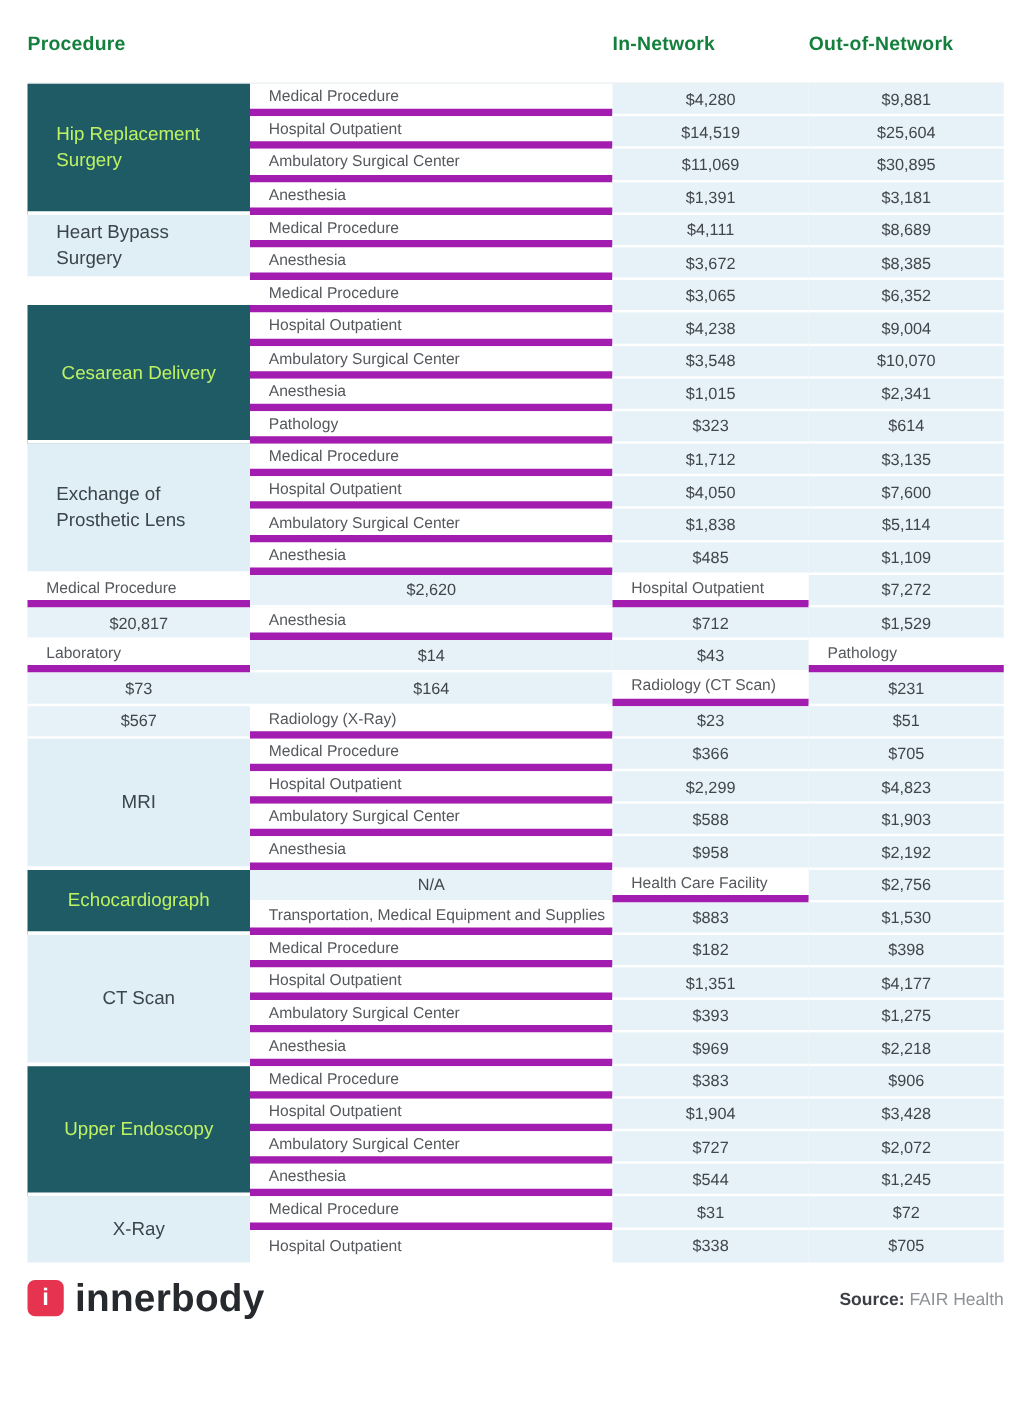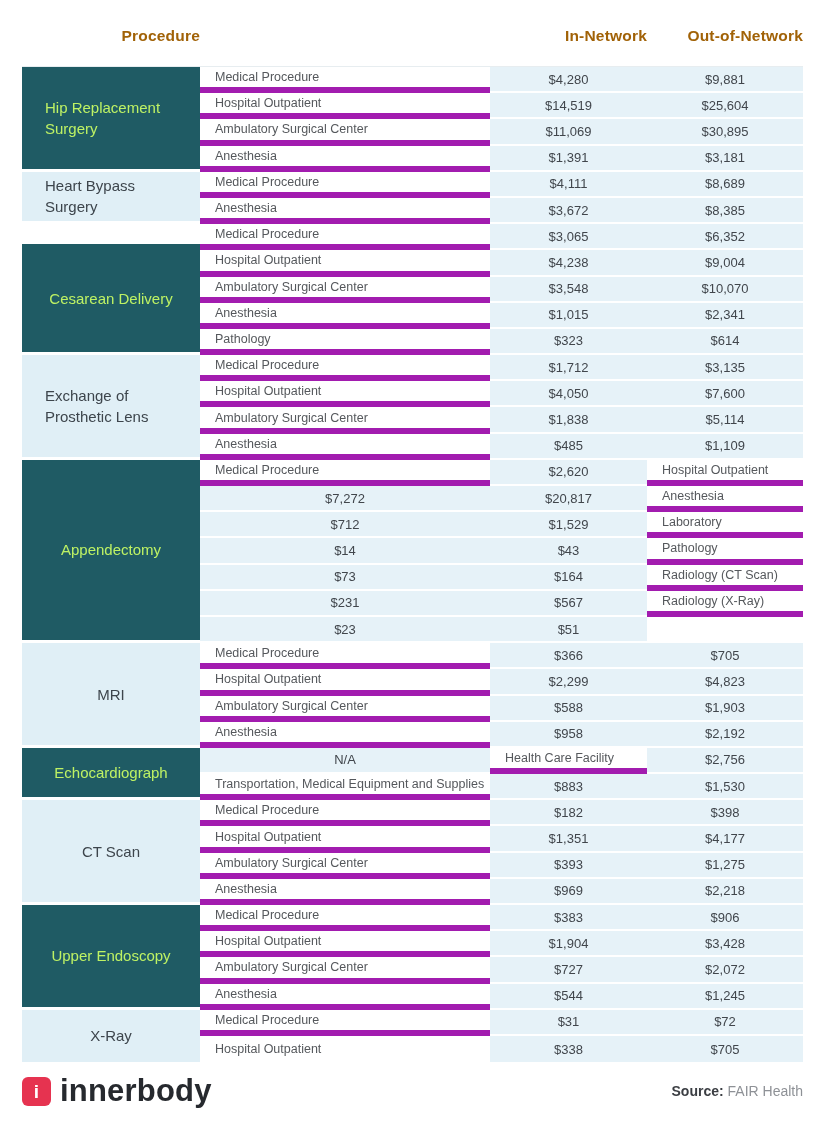--- a/index.html
+++ b/index.html
@@ -15,22 +15,22 @@
   .header-grid {
     display: grid;
     grid-template-columns: 178px 290px 157px 156px;
     padding-top: 27px;
     height: 66px;
     align-items: start;
   }
   .head-label {
     font-size: 15.5px;
     font-weight: bold;
-    color: #a16207;
-    text-align: right;
+    color: #15803d;
+    text-align: left;
     letter-spacing: 0.2px;
   }
 
   
   .tbl { border-top: 1px solid #e7edf0; }
   .group-grid {
     display: grid;
     grid-template-columns: 178px 290px 157px 156px;
     grid-auto-rows: 26.2px;
   }
@@ -167,23 +167,20 @@
         <div class="cell val-cell">$4,050</div>
         <div class="cell val-cell">$7,600</div>
         <div class="cell service-cell">Ambulatory Surgical Center</div>
         <div class="cell val-cell">$1,838</div>
         <div class="cell val-cell">$5,114</div>
         <div class="cell service-cell">Anesthesia</div>
         <div class="cell val-cell">$485</div>
         <div class="cell val-cell">$1,109</div>
       </div>
       <div class="group-grid">
-        <div class="cell group-cell dark" style="grid-row: 1 / span 7;">
-          <div class="group-label">Appendectomy</div>
-        </div>
         <div class="cell service-cell">Medical Procedure</div>
         <div class="cell val-cell">$2,620</div>
         <div class="cell service-cell">Hospital Outpatient</div>
         <div class="cell val-cell">$7,272</div>
         <div class="cell val-cell">$20,817</div>
         <div class="cell service-cell">Anesthesia</div>
         <div class="cell val-cell">$712</div>
         <div class="cell val-cell">$1,529</div>
         <div class="cell service-cell">Laboratory</div>
         <div class="cell val-cell">$14</div>

